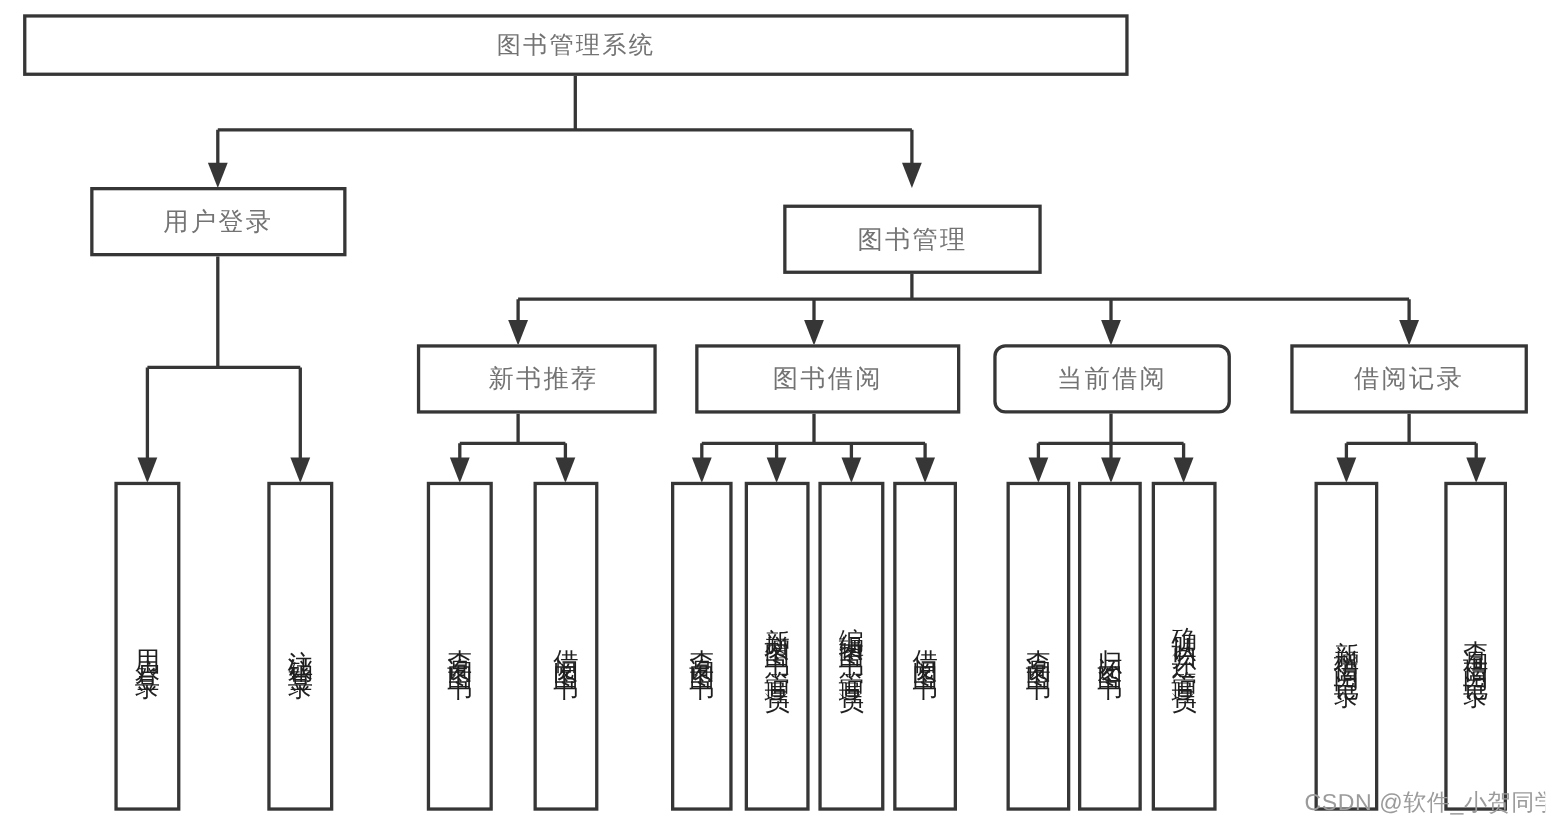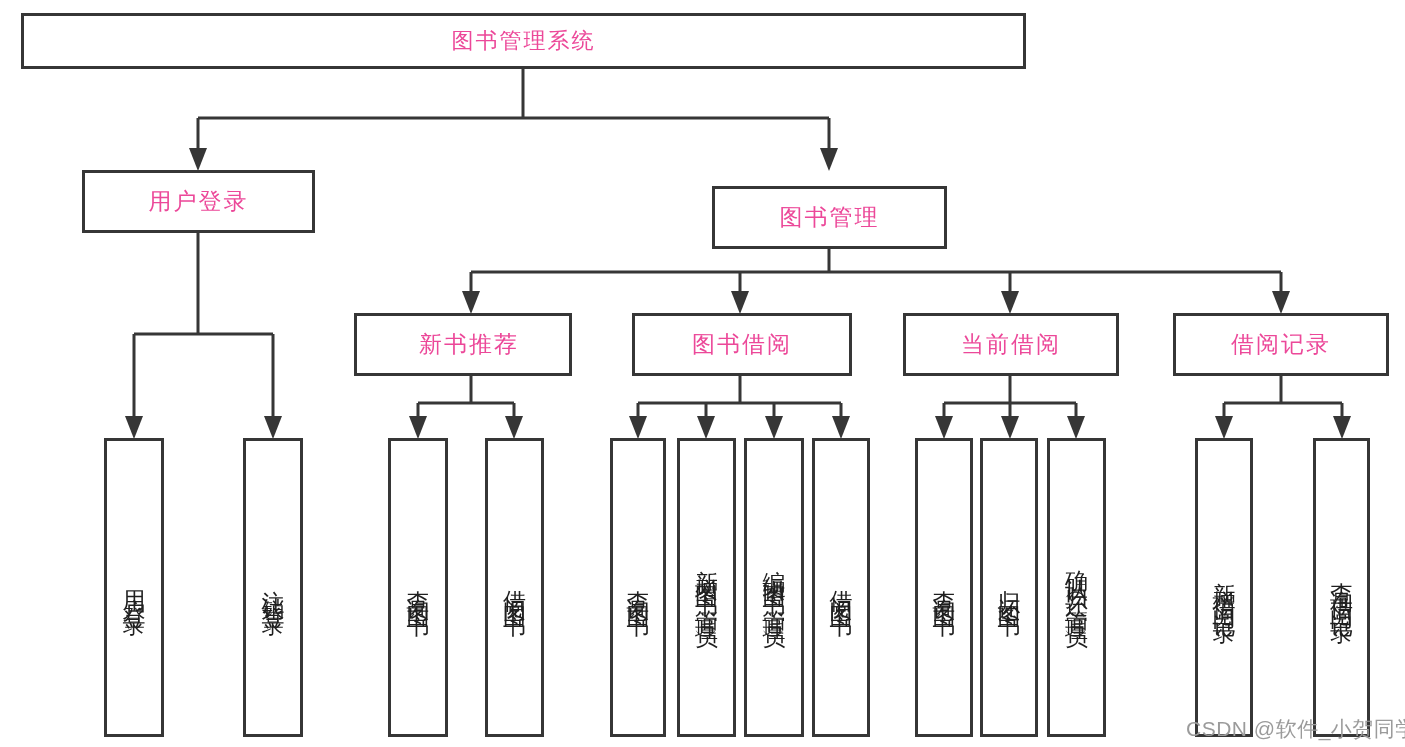--- a/index.html
+++ b/index.html
@@ -23,21 +23,21 @@
     background: #ffffff;
     border: 3px solid #363636;
     display: flex;
     align-items: center;
     justify-content: center;
     z-index: 1;
   }
   .hbox span {
     font-size: 23px;
     letter-spacing: 2px;
-    color: #ec4899;
+    color: #737373;
     white-space: nowrap;
   }
   .root-box span { font-size: 22px; }
   .vbox { top: 438px; height: 299px; }
   .vbox span {
     writing-mode: vertical-rl;
     text-orientation: mixed;
     font-size: 23px;
     letter-spacing: 8px;
     line-height: 1;
@@ -104,27 +104,27 @@
     <span>图书管理系统</span>
   </div>
 
   <div class="node hbox" style="left:82px; top:170px; width:233px; height:63px;">
     <span>用户登录</span>
   </div>
   <div class="node hbox" style="left:712px; top:170px; width:235px; height:63px;margin-top:16px;">
     <span>图书管理</span>
   </div>
 
-  <div class="node hbox" style="left:354px; top:313px; width:218px; height:63px;padding-left:12px;">
+  <div class="node hbox" style="left:379px; top:313px; width:218px; height:63px;padding-left:12px;">
     <span>新书推荐</span>
   </div>
-  <div class="node hbox" style="left:632px; top:313px; width:220px; height:63px;">
+  <div class="node hbox" style="left:632px; top:313px; width:241px; height:63px;">
     <span>图书借阅</span>
   </div>
-  <div class="node hbox" style="left:903px; top:313px; width:216px; height:63px;">
+  <div class="node hbox" style="left:903px; top:313px; width:216px; height:63px;border-radius:11px;">
     <span>当前借阅</span>
   </div>
   <div class="node hbox" style="left:1173px; top:313px; width:216px; height:63px;">
     <span>借阅记录</span>
   </div>
 
   <div class="node vbox" style="left:104px; width:60px;">
     <span>用户登录</span>
   </div>
   <div class="node vbox" style="left:243px; width:60px;">

